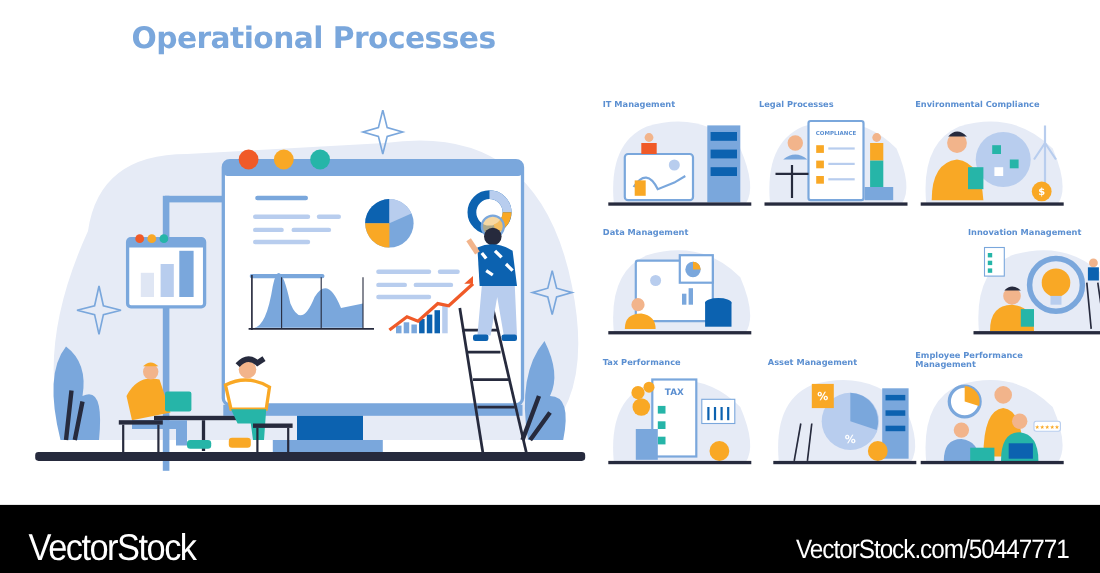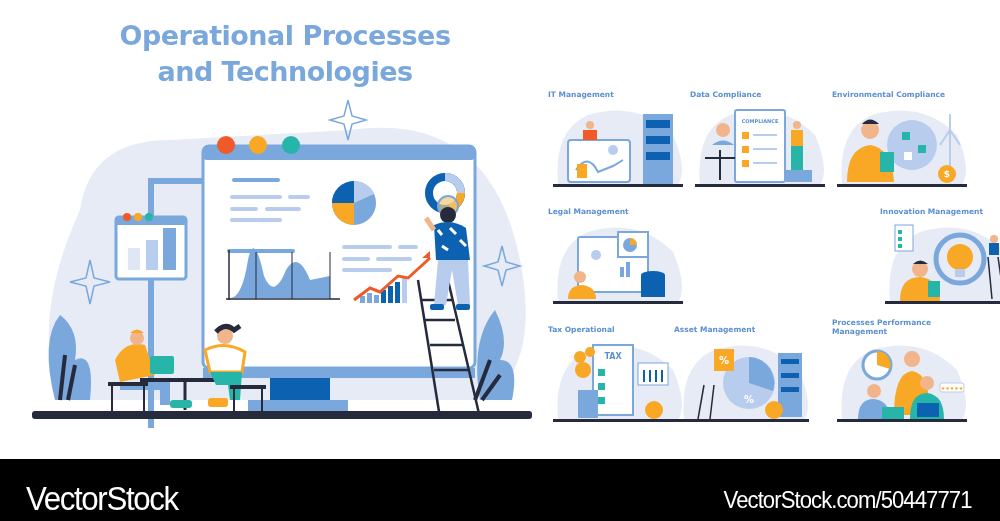--- a/index.html
+++ b/index.html
@@ -21,21 +21,20 @@
     .footer-logo { position: absolute; left: 26px; top: 20px; color: #ffffff; font-family: "Liberation Sans", sans-serif; font-size: 34px; letter-spacing: -1.5px; transform: scaleX(0.92); transform-origin: left; }
     .footer-url { position: absolute; right: 28px; top: 27px; color: #ffffff; font-family: "Liberation Sans", sans-serif; font-size: 24px; letter-spacing: -1px; transform: scaleX(0.92); transform-origin: right; }
   </style>
 </head>
 <body>
 
 <div class="canvas">
 
   <div class="main-title">
     <div>Operational Processes</div>
-    <div>and Technologies</div>
   </div>
 
   <div class="hero">
     <svg width="530" height="330" viewBox="0 0 530 330">
 
       <path d="M60 110 Q70 40 150 40 L330 30 Q470 10 500 160 Q520 260 470 300 L40 300 Q10 220 60 110 Z" fill="#e6ebf6"></path>
 
       <path d="M328 0 L332 16 L346 20 L332 24 L328 40 L324 24 L310 20 L324 16 Z" fill="none" stroke="#7aa7dc" stroke-width="1.5"></path>
       <path d="M70 160 L74 178 L90 182 L74 186 L70 204 L66 186 L50 182 L66 178 Z" fill="none" stroke="#7aa7dc" stroke-width="1.5"></path>
       <path d="M482 146 L486 162 L500 166 L486 170 L482 186 L478 170 L464 166 L478 162 Z" fill="none" stroke="#7aa7dc" stroke-width="1.5"></path>
@@ -161,21 +160,21 @@
       <rect x="98" y="46" width="24" height="8" fill="#0c62b0"></rect>
       <rect x="98" y="62" width="24" height="8" fill="#0c62b0"></rect>
       <circle cx="42" cy="35" r="4" fill="#f2b48b"></circle>
       <rect x="35" y="40" width="14" height="10" fill="#f05a28"></rect>
       <rect x="29" y="74" width="10" height="14" fill="#f9a825"></rect>
       <rect x="5" y="94" width="130" height="3" fill="#262a3d"></rect>
     </svg>
   </div>
 
   <div class="panel" style="left:690px; top:90px;">
-    <div class="panel-title">Data Compliance</div>
+    <div class="panel-title">Legal Processes</div>
     <svg width="140" height="112" viewBox="0 0 140 112">
       <path d="M10 95 Q5 40 40 25 Q90 10 125 45 Q140 80 130 95 Z" fill="#e6ebf6"></path>
       <rect x="45" y="20" width="50" height="72" rx="2" fill="#ffffff" stroke="#7aa7dc" stroke-width="2"></rect>
       <text x="70" y="33" text-anchor="middle" font-size="5" font-weight="bold" fill="#5b8fd1" font-family="DejaVu Sans, sans-serif">COMPLIANCE</text>
       <rect x="52" y="42" width="7" height="7" fill="#f9a825"></rect>
       <rect x="52" y="56" width="7" height="7" fill="#f9a825"></rect>
       <rect x="52" y="70" width="7" height="7" fill="#f9a825"></rect>
       <rect x="63" y="44" width="24" height="2" fill="#b8cdee"></rect>
       <rect x="63" y="58" width="24" height="2" fill="#b8cdee"></rect>
       <rect x="63" y="72" width="24" height="2" fill="#b8cdee"></rect>
@@ -205,21 +204,21 @@
       <path d="M30 34 Q38 25 47 34 Z" fill="#262a3d"></path>
       <path d="M15 92 Q15 58 38 55 Q60 58 62 92 Z" fill="#f9a825"></path>
       <rect x="48" y="62" width="14" height="20" fill="#26b5a8"></rect>
       <circle cx="115" cy="84" r="9" fill="#f9a825"></circle>
       <text x="115" y="87" text-anchor="middle" font-size="9" font-weight="bold" fill="#ffffff" font-family="DejaVu Sans, sans-serif">$</text>
       <rect x="5" y="94" width="130" height="3" fill="#262a3d"></rect>
     </svg>
   </div>
 
   <div class="panel" style="left:548px; top:207px;">
-    <div class="panel-title">Legal Management</div>
+    <div class="panel-title">Data Management</div>
     <svg width="140" height="112" viewBox="0 0 140 112">
       <path d="M10 95 Q5 40 40 25 Q90 10 125 45 Q140 80 130 95 Z" fill="#e6ebf6"></path>
       <rect x="30" y="30" width="70" height="55" rx="2" fill="#ffffff" stroke="#7aa7dc" stroke-width="2"></rect>
       <rect x="70" y="25" width="30" height="25" fill="#ffffff" stroke="#7aa7dc" stroke-width="2"></rect>
       <circle cx="82" cy="38" r="7" fill="#7aa7dc"></circle>
       <path d="M82 38 L82 31 A7 7 0 0 1 89 38 Z" fill="#f9a825"></path>
       <circle cx="48" cy="48" r="5" fill="#b8cdee"></circle>
       <rect x="72" y="60" width="4" height="10" fill="#7aa7dc"></rect>
       <rect x="78" y="55" width="4" height="15" fill="#7aa7dc"></rect>
       <ellipse cx="105" cy="68" rx="12" ry="4" fill="#0c62b0"></ellipse>
@@ -248,21 +247,21 @@
       <rect x="109" y="36" width="10" height="12" fill="#0c62b0"></rect>
       <circle cx="40" cy="62" r="8" fill="#f2b48b"></circle>
       <path d="M33 57 Q40 50 48 57 Z" fill="#262a3d"></path>
       <path d="M20 94 Q20 70 40 70 Q60 72 60 94 Z" fill="#f9a825"></path>
       <rect x="48" y="74" width="12" height="16" fill="#26b5a8"></rect>
       <rect x="5" y="94" width="130" height="3" fill="#262a3d"></rect>
     </svg>
   </div>
 
   <div class="panel" style="left:548px; top:325px;">
-    <div class="panel-title">Tax Operational</div>
+    <div class="panel-title">Tax Performance</div>
     <svg width="140" height="112" viewBox="0 0 140 112">
       <path d="M10 95 Q5 40 40 25 Q90 10 125 45 Q140 80 130 95 Z" fill="#e6ebf6"></path>
       <rect x="45" y="20" width="40" height="70" fill="#ffffff" stroke="#7aa7dc" stroke-width="2"></rect>
       <text x="65" y="34" text-anchor="middle" font-size="8" font-weight="bold" fill="#5b8fd1" font-family="DejaVu Sans, sans-serif">TAX</text>
       <rect x="50" y="44" width="7" height="7" fill="#26b5a8"></rect>
       <rect x="50" y="58" width="7" height="7" fill="#26b5a8"></rect>
       <rect x="50" y="72" width="7" height="7" fill="#26b5a8"></rect>
       <circle cx="32" cy="32" r="6" fill="#f9a825"></circle>
       <circle cx="42" cy="27" r="5" fill="#f9a825"></circle>
       <circle cx="35" cy="45" r="8" fill="#f9a825"></circle>
@@ -270,21 +269,21 @@
       <rect x="90" y="38" width="30" height="22" fill="#ffffff" stroke="#7aa7dc"></rect>
       <rect x="95" y="45" width="2" height="12" fill="#0c62b0"></rect>
       <rect x="101" y="45" width="2" height="12" fill="#0c62b0"></rect>
       <rect x="107" y="45" width="2" height="12" fill="#0c62b0"></rect>
       <rect x="113" y="45" width="2" height="12" fill="#0c62b0"></rect>
       <circle cx="106" cy="85" r="9" fill="#f9a825"></circle>
       <rect x="5" y="94" width="130" height="3" fill="#262a3d"></rect>
     </svg>
   </div>
 
-  <div class="panel" style="left:674px; top:325px;">
+  <div class="panel" style="left:698px; top:325px;">
     <div class="panel-title">Asset Management</div>
     <svg width="140" height="112" viewBox="0 0 140 112">
       <path d="M10 95 Q5 40 40 25 Q90 10 125 45 Q140 80 130 95 Z" fill="#e6ebf6"></path>
       <circle cx="75" cy="58" r="26" fill="#b8cdee"></circle>
       <path d="M75 58 L75 32 A26 26 0 0 1 99 66 Z" fill="#7aa7dc"></path>
       <text x="75" y="78" text-anchor="middle" font-size="10" font-weight="bold" fill="#ffffff" font-family="DejaVu Sans, sans-serif">%</text>
       <rect x="40" y="24" width="20" height="22" fill="#f9a825"></rect>
       <text x="50" y="39" text-anchor="middle" font-size="10" font-weight="bold" fill="#ffffff" font-family="DejaVu Sans, sans-serif">%</text>
       <rect x="104" y="28" width="24" height="64" fill="#7aa7dc"></rect>
       <rect x="107" y="34" width="18" height="5" fill="#0c62b0"></rect>
@@ -292,21 +291,21 @@
       <rect x="107" y="62" width="18" height="5" fill="#0c62b0"></rect>
       <line x1="30" y1="60" x2="24" y2="94" stroke="#262a3d" stroke-width="1.5"></line>
       <line x1="40" y1="60" x2="36" y2="94" stroke="#262a3d" stroke-width="1.5"></line>
       <circle cx="100" cy="85" r="9" fill="#f9a825"></circle>
       <rect x="5" y="94" width="130" height="3" fill="#262a3d"></rect>
     </svg>
   </div>
 
   <div class="panel" style="left:832px; top:318px;">
     <div class="panel-title">
-      <div>Processes Performance</div>
+      <div>Employee Performance</div>
       <div>Management</div>
     </div>
     <svg width="140" height="112" viewBox="0 0 140 112" style="top:7px;">
       <path d="M10 95 Q5 40 40 25 Q90 10 125 45 Q140 80 130 95 Z" fill="#e6ebf6"></path>
       <circle cx="45" cy="40" r="14" fill="#ffffff" stroke="#7aa7dc" stroke-width="3"></circle>
       <path d="M45 40 L45 26 A14 14 0 0 1 58 44 Z" fill="#f9a825"></path>
       <circle cx="80" cy="34" r="8" fill="#f2b48b"></circle>
       <path d="M62 90 Q62 48 80 46 Q98 48 98 90 Z" fill="#f9a825"></path>
       <circle cx="42" cy="66" r="7" fill="#f2b48b"></circle>
       <path d="M26 94 Q26 74 42 74 Q58 76 58 94 Z" fill="#7aa7dc"></path>

